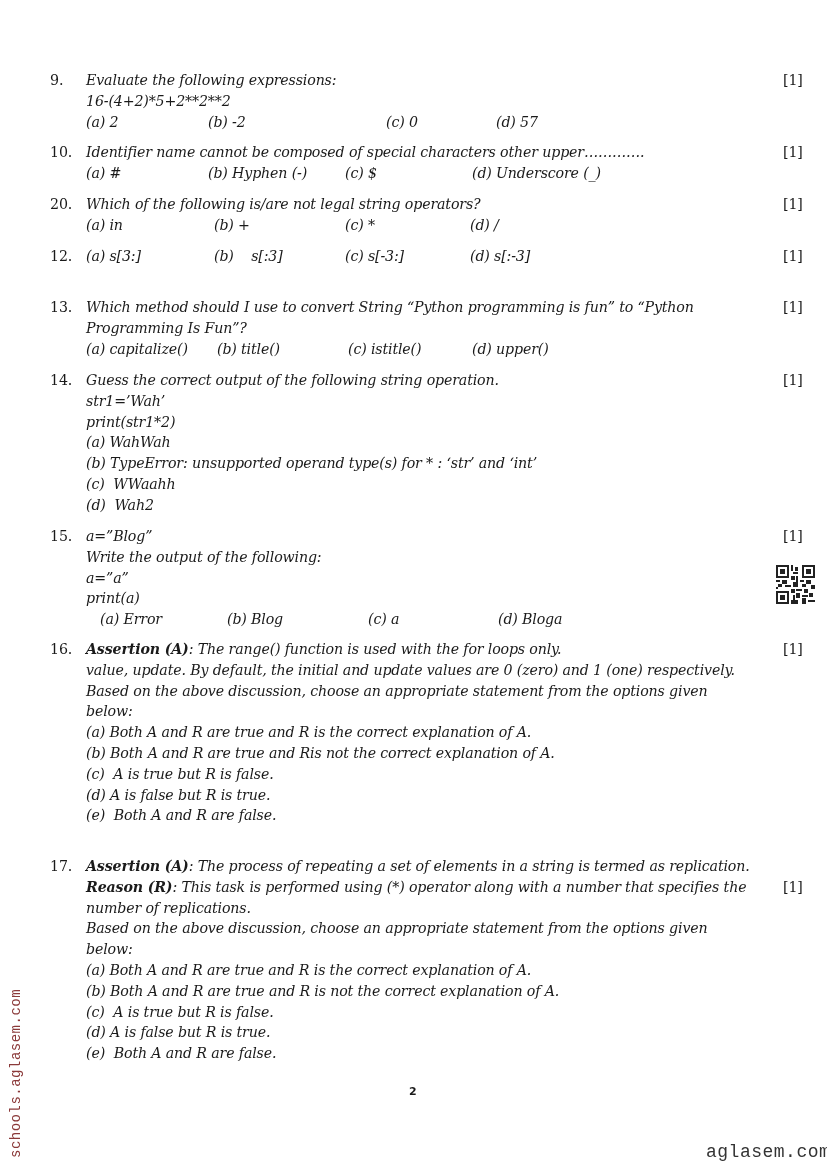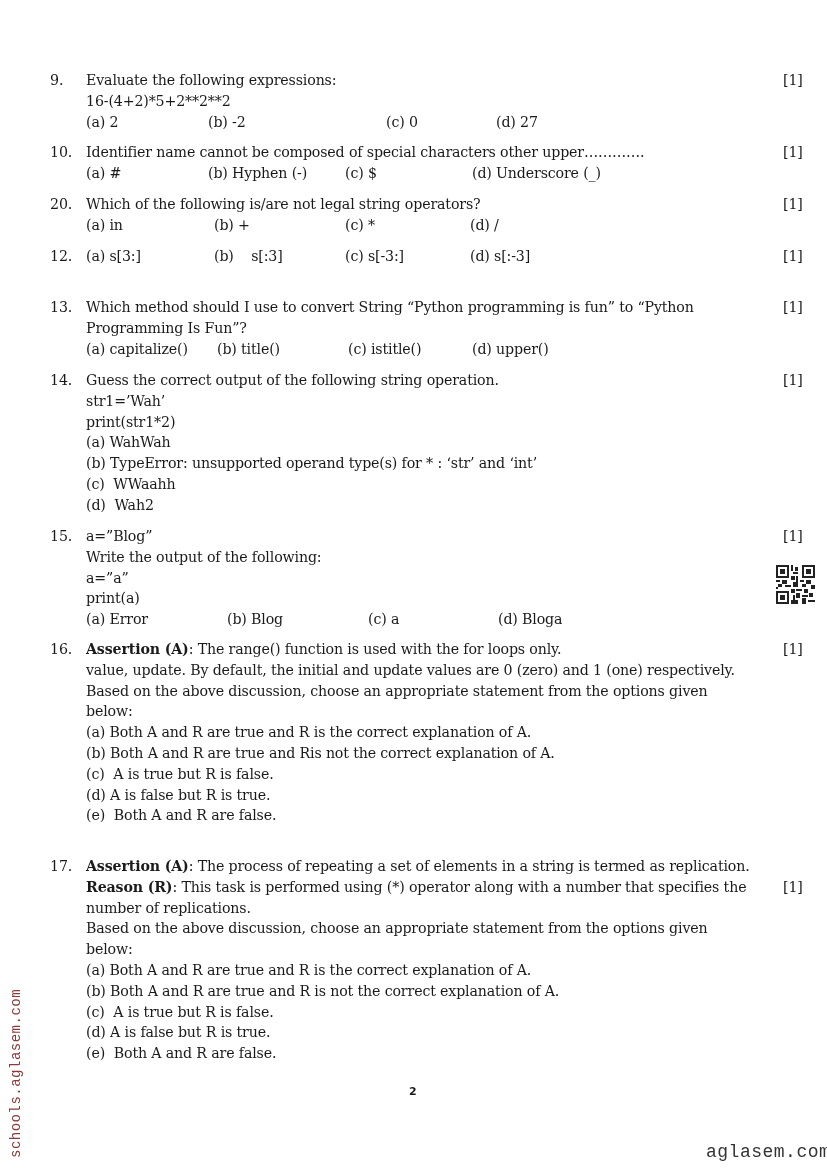--- a/index.html
+++ b/index.html
@@ -7,21 +7,21 @@
     width: 827px; height: 1169px; position: relative; overflow: hidden;
     font-family: "DejaVu Serif", "Liberation Serif", serif;
     color: #1a1a1a;
   }
   .page { position: absolute; left: 0; top: 0; width: 827px; height: 1169px; }
   .q {
     position: absolute; left: 0; width: 827px;
     font-size: 14.2px; line-height: 20.8px; letter-spacing: -0.15px;
   }
   .qnum { position: absolute; left: 50px; top: 0; }
-  .qbody { position: absolute; left: 86px; top: 0; width: 680px; }
+  .qbody { position: absolute; left: 86px; top: 0; width: 680px; font-style: italic; }
   .marks { position: absolute; left: 783px; top: 0; }
   .line { white-space: nowrap; height: 20.8px; }
   .opts { position: relative; height: 20.8px; white-space: nowrap; }
   .opts span { position: absolute; top: 0; }
   b { font-weight: bold; }
   .qr {
     position: absolute; left: 776px; top: 565px; width: 39px; height: 39px;
   }
   .side-url {
     position: absolute; left: 8px; top: 1158px;
@@ -46,21 +46,21 @@
 
   <div class="q" style="top:70px">
     <span class="qnum">9.</span>
     <div class="qbody">
       <div class="line">Evaluate the following expressions:</div>
       <div class="line">16-(4+2)*5+2**2**2</div>
       <div class="opts">
         <span style="left:0">(a) 2</span>
         <span style="left:122px">(b) -2</span>
         <span style="left:300px">(c) 0</span>
-        <span style="left:410px">(d) 27</span>
+        <span style="left:410px">(d) 57</span>
       </div>
     </div>
     <span class="marks">[1]</span>
   </div>
 
   <div class="q" style="top:142px">
     <span class="qnum">10.</span>
     <div class="qbody">
       <div class="line">Identifier name cannot be composed of special characters other upper………….</div>
       <div class="opts">
@@ -130,21 +130,21 @@
   </div>
 
   <div class="q" style="top:526px">
     <span class="qnum">15.</span>
     <div class="qbody">
       <div class="line">a=”Blog”</div>
       <div class="line">Write the output of the following:</div>
       <div class="line">a=”a”</div>
       <div class="line">print(a)</div>
       <div class="opts">
-        <span style="left:0">(a) Error</span>
+        <span style="left:14px">(a) Error</span>
         <span style="left:141px">(b) Blog</span>
         <span style="left:282px">(c) a</span>
         <span style="left:412px">(d) Bloga</span>
       </div>
     </div>
     <span class="marks">[1]</span>
   </div>
 
   <svg class="qr" viewBox="0 0 21 21" shape-rendering="crispEdges">
     <rect width="21" height="21" fill="#fff"></rect>

